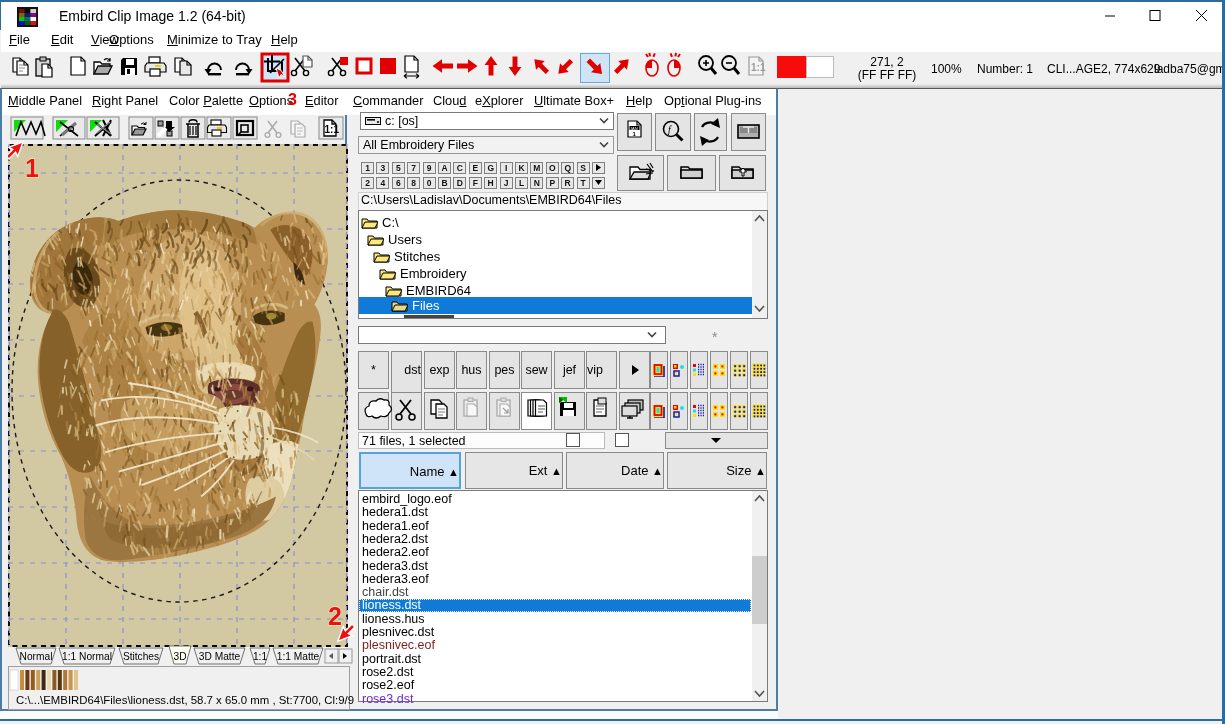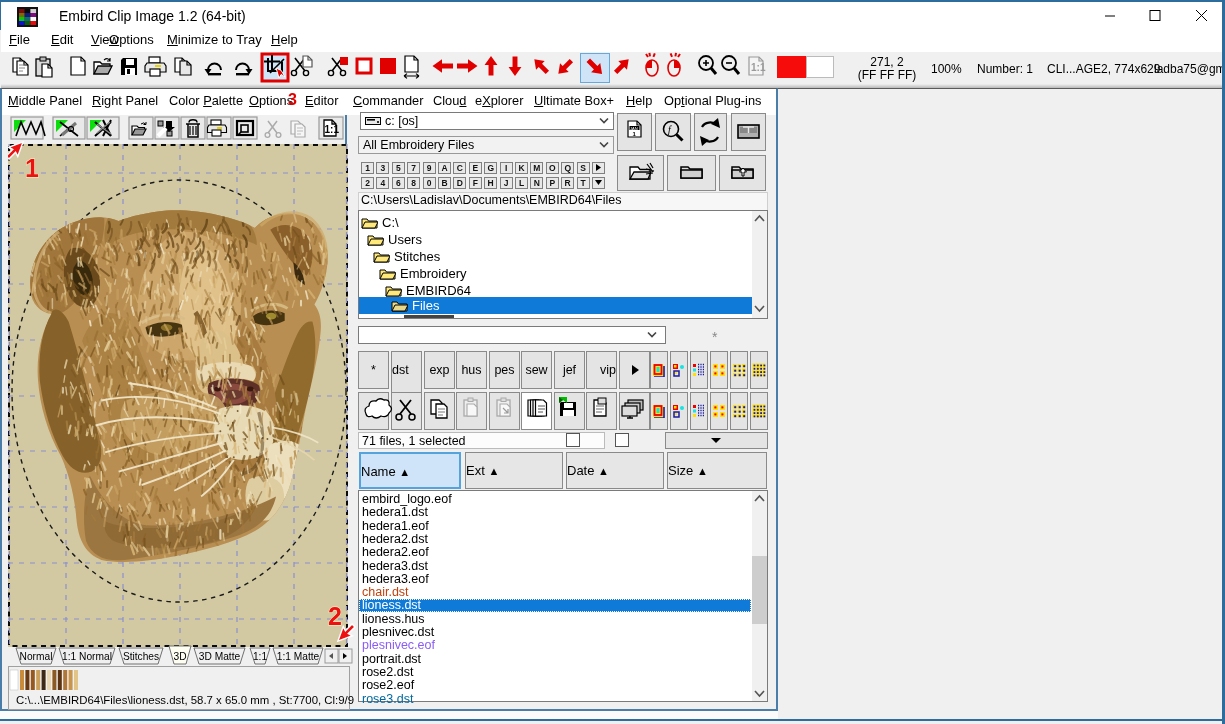--- a/index.html
+++ b/index.html
@@ -21,21 +21,21 @@
 .bottombar { left:0; top:719px; width:1225px; height:5px; background:#f0f0f0; border-top:2px solid #2c6d9e; }
 
 .ltoolbar { left:3px; top:115px; width:344px; height:29px; background:#f0f0f0; }
 .canvas { left:8px; top:144px; width:340px; height:503px; background:#d2c9a3; }
 .infobox { left:8px; top:666px; width:342px; height:44px; background:#f0f0f0; border:1px solid #a0a0a0; }
 .combo { position:absolute; background:#fff; border:1px solid #7a7a7a; font-size:12.5px; }
 .gbtn { position:absolute; background:#e4e4e4; border:1px solid #8a8a8a; }
 .letterbtn { position:absolute; width:13px; height:12px; background:#e8e8e8; border:1px solid #808080; font-size:8.5px; text-align:center; line-height:11px; font-weight:bold; color:#111; }
 .treebox { position:absolute; background:#fff; border:1px solid #7a7a7a; font-size:13px; }
 .filelist { position:absolute; background:#fff; border:1px solid #7a7a7a; font-size:12.5px; }
-.hdrbtn { position:absolute; height:37px; background:#e6e6e6; border:1px solid #8a8a8a; font-size:13px; text-align:left; line-height:35px; }
+.hdrbtn { position:absolute; height:37px; background:#e6e6e6; border:1px solid #8a8a8a; font-size:13px; text-align:right; line-height:35px; }
 </style>
 </head>
 <body>
 
 <div class="abs titlebar"></div>
 <svg class="abs" style="left:17px;top:7px" width="21" height="20" viewBox="0 0 21 20">
  <rect x="0" y="0" width="21" height="20" fill="#111"></rect>
  <rect x="2" y="2" width="5.7" height="4" fill="#7b0d0d"></rect>
     <rect x="7.7" y="2" width="5.7" height="4" fill="#0a0a0a"></rect>
     <rect x="13.4" y="2" width="5.7" height="4" fill="#cfcfcf"></rect>
@@ -2086,27 +2086,27 @@
   </svg>
 <svg class="abs" style="left:752px;top:303px" width="15" height="12" viewBox="0 0 15 12">
     <path d="M3,3 l4.5,5 4.5,-5" fill="none" stroke="#555" stroke-width="1.6"></path>
   </svg>
 <div class="abs combo" style="left:358px;top:326px;width:308px;height:18px"></div>
 <svg class="abs" style="left:646px;top:331px" width="12" height="8" viewBox="0 0 12 8">
     <path d="M2,1.5 l4,4 4,-4" fill="none" stroke="#444" stroke-width="1.6"></path>
   </svg>
 <div class="abs" style="left:712px;top:329px;font-size:14px;color:#888">*</div>
 <div class="abs gbtn" style="left:358px;top:351px;width:31px;height:38px;font-size:12.5px;text-align:center;line-height:36px">*</div>
-<div class="abs gbtn" style="left:391px;top:351px;width:31px;height:48px;font-size:12.5px;text-align:left;line-height:36px">dst</div>
+<div class="abs gbtn" style="left:391px;top:351px;width:31px;height:48px;font-size:12.5px;text-align:right;line-height:36px">dst</div>
 <div class="abs gbtn" style="left:424px;top:351px;width:31px;height:38px;font-size:12.5px;text-align:center;line-height:36px">exp</div>
 <div class="abs gbtn" style="left:456px;top:351px;width:31px;height:38px;font-size:12.5px;text-align:center;line-height:36px">hus</div>
 <div class="abs gbtn" style="left:489px;top:351px;width:31px;height:38px;font-size:12.5px;text-align:center;line-height:36px">pes</div>
 <div class="abs gbtn" style="left:521px;top:351px;width:31px;height:38px;font-size:12.5px;text-align:center;line-height:36px">sew</div>
 <div class="abs gbtn" style="left:554px;top:351px;width:31px;height:38px;font-size:12.5px;text-align:center;line-height:36px">jef</div>
-<div class="abs gbtn" style="left:586px;top:351px;width:31px;height:38px;font-size:12.5px;text-align:right;line-height:36px">vip</div>
+<div class="abs gbtn" style="left:586px;top:351px;width:31px;height:38px;font-size:12.5px;text-align:left;line-height:36px">vip</div>
 <div class="abs gbtn" style="left:619px;top:351px;width:31px;height:38px"><svg width="29" height="36" viewBox="0 0 29 36">
       <polygon points="12,13 12,23 19,18" fill="#000"></polygon>
     </svg></div>
 <div class="abs gbtn" style="left:358px;top:392px;width:31px;height:38px;background:#e4e4e4" id="r2b358"></div>
 <div class="abs gbtn" style="left:391px;top:392px;width:31px;height:38px;background:#e4e4e4" id="r2b391"></div>
 <div class="abs gbtn" style="left:424px;top:392px;width:31px;height:38px;background:#e4e4e4" id="r2b424"></div>
 <div class="abs gbtn" style="left:456px;top:392px;width:31px;height:38px;background:#e4e4e4" id="r2b456"></div>
 <div class="abs gbtn" style="left:489px;top:392px;width:31px;height:38px;background:#e4e4e4" id="r2b489"></div>
 <div class="abs gbtn" style="left:521px;top:392px;width:31px;height:38px;background:#fff" id="r2b521"></div>
 <div class="abs gbtn" style="left:554px;top:392px;width:31px;height:38px;background:#e4e4e4" id="r2b554"></div>
@@ -2344,30 +2344,30 @@
 <div class="abs hdrbtn" style="left:566px;top:452px;width:98px">Date <span style="font-size:11px">▲</span></div>
 <div class="abs hdrbtn" style="left:667px;top:452px;width:100px">Size <span style="font-size:11px">▲</span></div>
 <div class="abs filelist" style="left:358px;top:490px;width:410px;height:212px"></div>
 <div class="abs" style="left:362px;top:492.0px;font-size:12.5px;color:#000">embird_logo.eof</div>
 <div class="abs" style="left:362px;top:505.3px;font-size:12.5px;color:#000">hedera1.dst</div>
 <div class="abs" style="left:362px;top:518.6px;font-size:12.5px;color:#000">hedera1.eof</div>
 <div class="abs" style="left:362px;top:531.9px;font-size:12.5px;color:#000">hedera2.dst</div>
 <div class="abs" style="left:362px;top:545.2px;font-size:12.5px;color:#000">hedera2.eof</div>
 <div class="abs" style="left:362px;top:558.5px;font-size:12.5px;color:#000">hedera3.dst</div>
 <div class="abs" style="left:362px;top:571.8px;font-size:12.5px;color:#000">hedera3.eof</div>
-<div class="abs" style="left:362px;top:585.1px;font-size:12.5px;color:#c2410c">chair.dst</div>
+<div class="abs" style="left:362px;top:585.1px;font-size:12.5px;color:#404040">chair.dst</div>
 <div class="abs" style="left:359px;top:598.9px;width:392px;height:13.3px;background:#0f7ad8;outline:1px dotted #fff;outline-offset:-1px"></div>
 <div class="abs" style="left:362px;top:598.4px;font-size:12.5px;color:#fff">lioness.dst</div>
 <div class="abs" style="left:362px;top:611.7px;font-size:12.5px;color:#000">lioness.hus</div>
 <div class="abs" style="left:362px;top:625.0px;font-size:12.5px;color:#000">plesnivec.dst</div>
-<div class="abs" style="left:362px;top:638.3px;font-size:12.5px;color:#8b5cf6">plesnivec.eof</div>
+<div class="abs" style="left:362px;top:638.3px;font-size:12.5px;color:#7f1d1d">plesnivec.eof</div>
 <div class="abs" style="left:362px;top:651.6px;font-size:12.5px;color:#000">portrait.dst</div>
 <div class="abs" style="left:362px;top:664.9px;font-size:12.5px;color:#000">rose2.dst</div>
 <div class="abs" style="left:362px;top:678.2px;font-size:12.5px;color:#000">rose2.eof</div>
-<div class="abs" style="left:362px;top:691.5px;font-size:12.5px;color:#0369a1">rose3.dst</div>
+<div class="abs" style="left:362px;top:691.5px;font-size:12.5px;color:#6d28d9">rose3.dst</div>
 <div class="abs" style="left:752px;top:491px;width:15px;height:210px;background:#f0f0f0"></div>
 <svg class="abs" style="left:752px;top:492px" width="15" height="13" viewBox="0 0 15 13">
     <path d="M3,9 l4.5,-5 4.5,5" fill="none" stroke="#555" stroke-width="1.6"></path>
   </svg>
 <div class="abs" style="left:752px;top:556px;width:15px;height:68px;background:#cdcdcd"></div>
 <svg class="abs" style="left:752px;top:687px" width="15" height="13" viewBox="0 0 15 13">
     <path d="M3,4 l4.5,5 4.5,-5" fill="none" stroke="#555" stroke-width="1.6"></path>
   </svg>
 
 <div class="abs" style="left:0;top:711px;width:778px;height:8px;background:#fbfbfb"></div>

